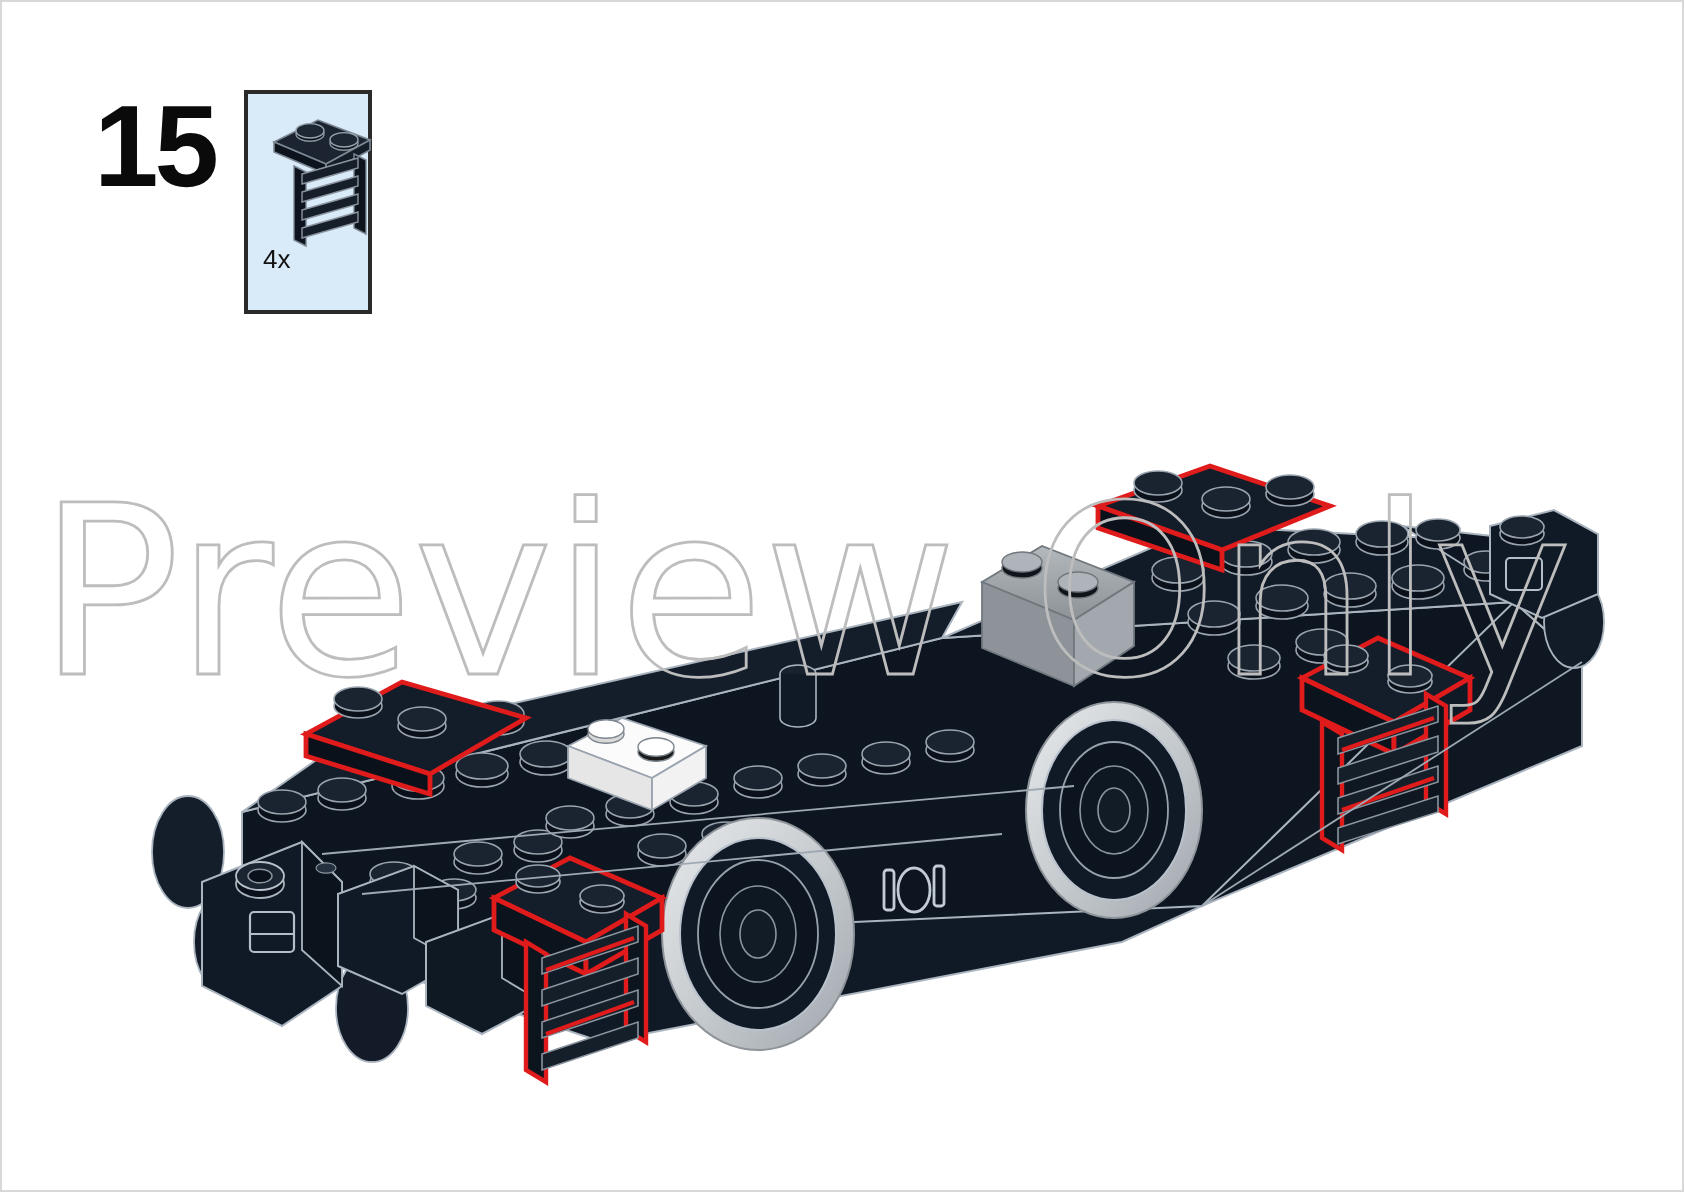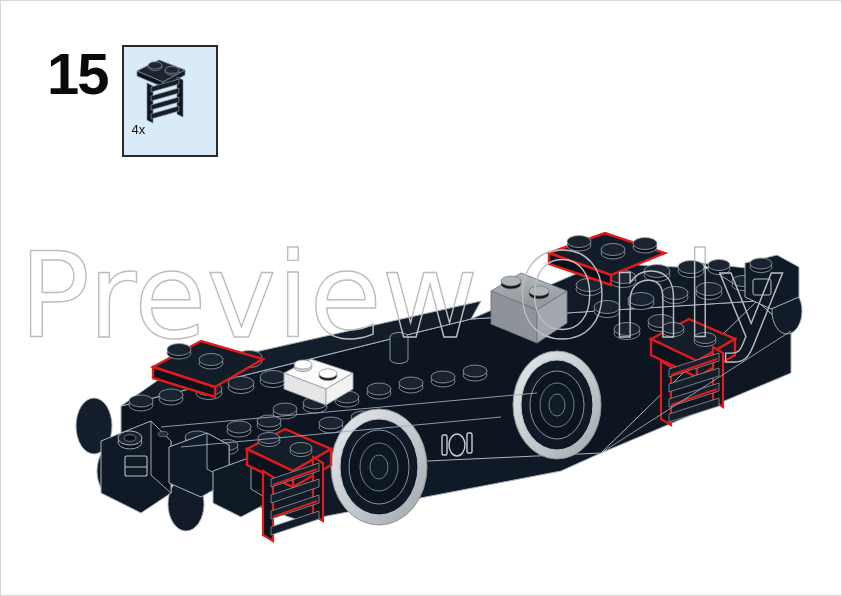--- a/index.html
+++ b/index.html
@@ -35,21 +35,21 @@
   }
   #step-number {
     font-size: 58px;
     font-weight: bold;
     line-height: 1;
     color: #0a0a0a;
     letter-spacing: -2px;
     font-family: "Liberation Sans", sans-serif;
   }
   #parts-callout {
-    width: 96px;
+    width: 64px;
     height: 112px;
     background: #d9eaf9;
     border: 2px solid #2a2a2a;
     box-sizing: border-box;
     position: relative;
   }
   #callout-qty {
     position: absolute;
     left: 8px;
     bottom: 18px;

